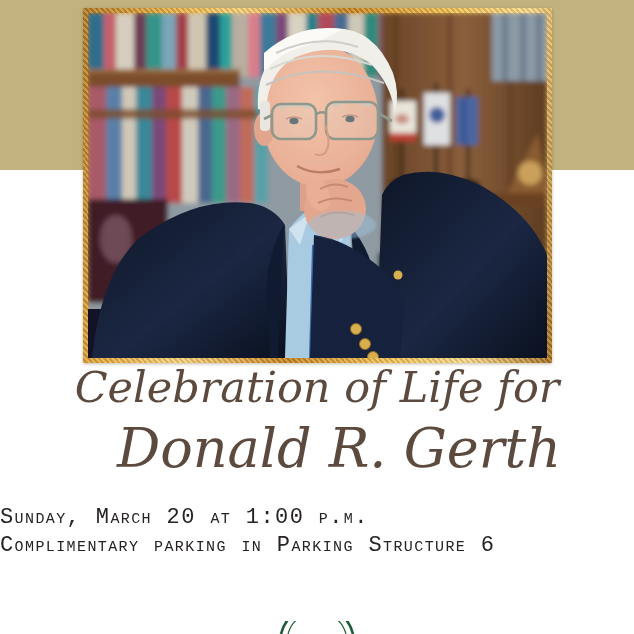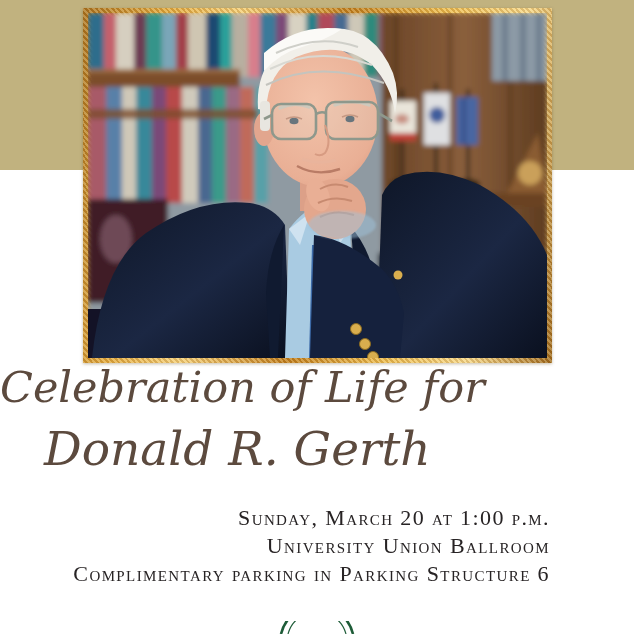--- a/index.html
+++ b/index.html
@@ -16,32 +16,32 @@
     position:absolute;left:83px;top:8px;width:469px;height:355px;
     box-sizing:border-box;padding:5px;
     background:
       repeating-linear-gradient(48deg, rgba(255,244,205,.25) 0 2px, rgba(120,70,10,.18) 2px 4px),
       linear-gradient(100deg,#a8701e 0%,#e3a93c 16%,#f5d07a 30%,#c07c1a 50%,#edbc4e 68%,#f7d98c 84%,#9c661a 100%);
     box-shadow:0 1px 3px rgba(90,60,10,.35);
   }
   .photo-frame svg{display:block;width:100%;height:100%;}
   .title{
     position:absolute;left:0;top:356px;width:634px;
-    text-align:left;
+    text-align:center;
     font-family:"DejaVu Serif", serif;
     font-style:italic;
     color:#5c4a3e;
     line-height:62px;
   }
   .title .line1{font-size:43px;letter-spacing:0px;}
-  .title .line2{font-size:47px;margin-left:44px;}
+  .title .line2{font-size:54px;margin-left:44px;}
   .details{
     position:absolute;left:0;top:504px;width:550px;
-    text-align:right;
-    font-family:Liberation Serif, serif;
+    text-align:left;
+    font-family:Liberation Mono, monospace;
     font-variant:small-caps;
     font-size:22px;
     letter-spacing:1.4px;
     line-height:28px;
     color:#272324;
   }
   .seal{
     position:absolute;left:279px;top:621px;width:76px;height:13px;
   }
   .seal svg{display:block;width:76px;height:13px;}
@@ -240,21 +240,20 @@
   </svg>
 </div>
 
 <div class="title">
   <div class="line1">Celebration of Life for</div>
   <div class="line2">Donald R. Gerth</div>
 </div>
 
 <div class="details">
   <div>Sunday, March 20 at 1:00 p.m.</div>
-  <div>University Union Ballroom</div>
   <div>Complimentary parking in Parking Structure 6</div>
 </div>
 
 <div class="seal">
   <svg viewBox="0 0 76 13">
     <path d="M2,13 A 37 37 0 0 1 74,13" fill="none" stroke="#1e5c38" stroke-width="2.6"></path>
     <path d="M9,13 A 30 30 0 0 1 67,13" fill="none" stroke="#1e5c38" stroke-width="1.2"></path>
   </svg>
 </div>
 

